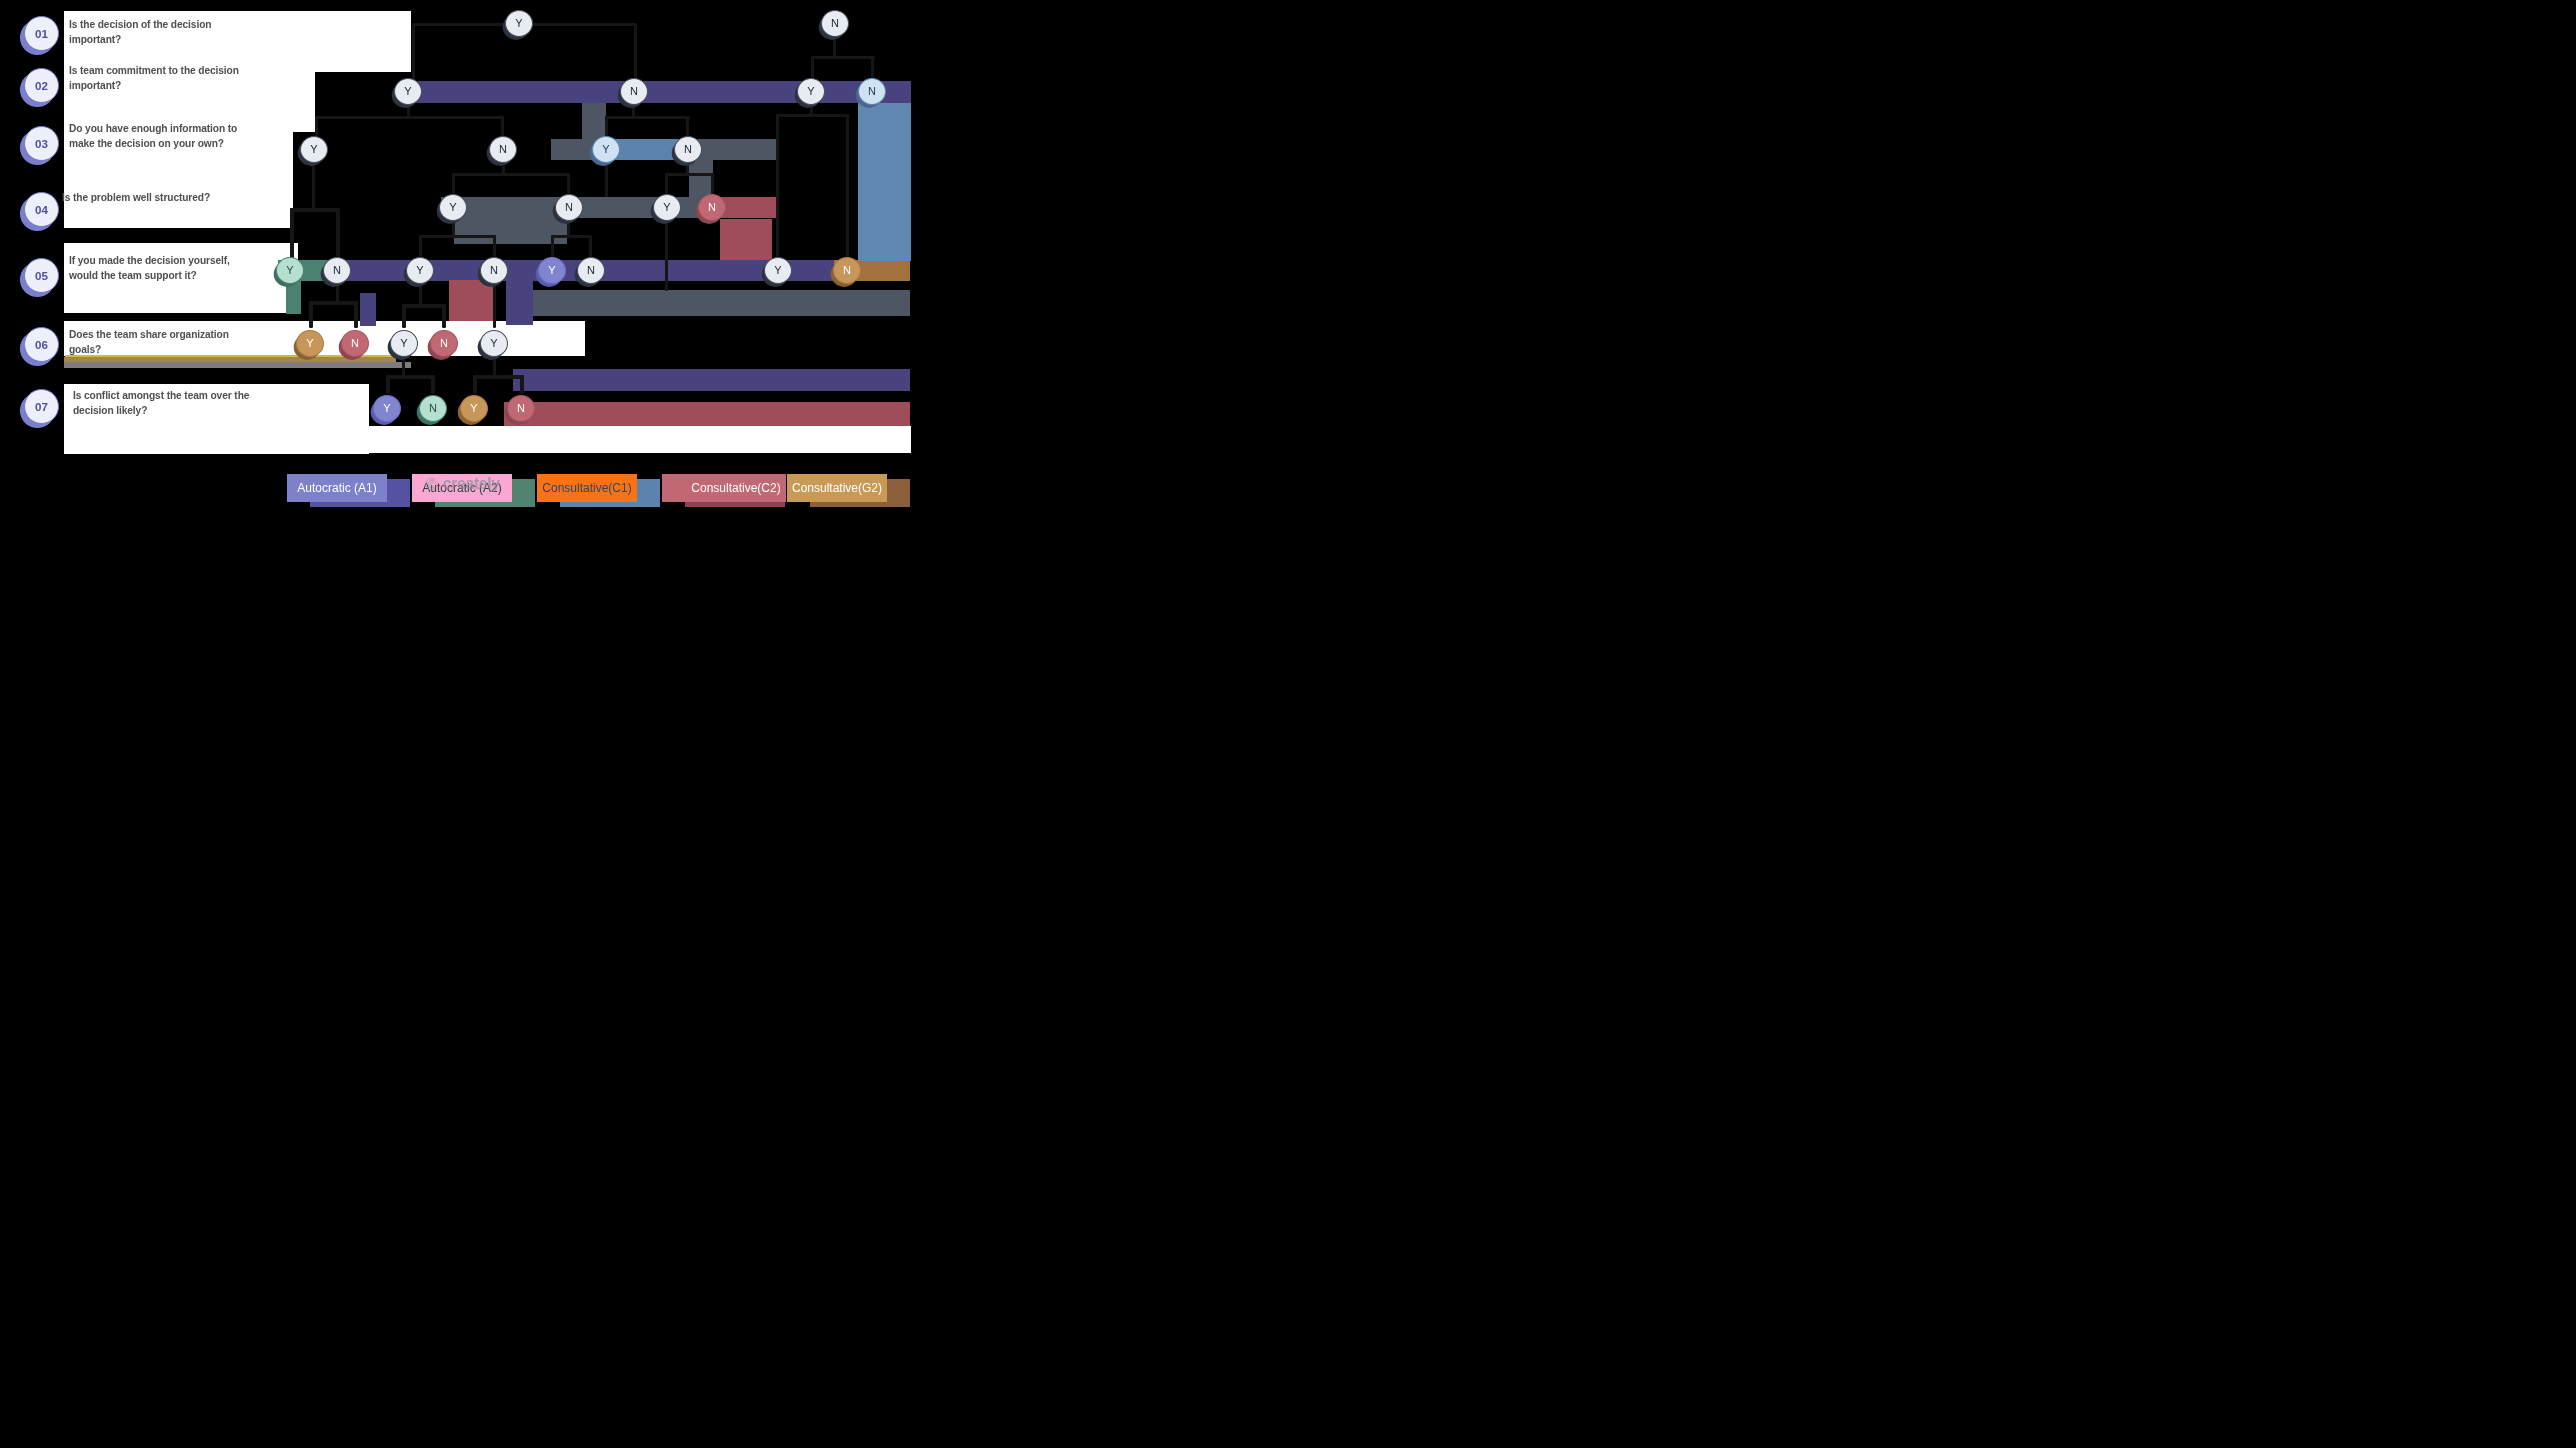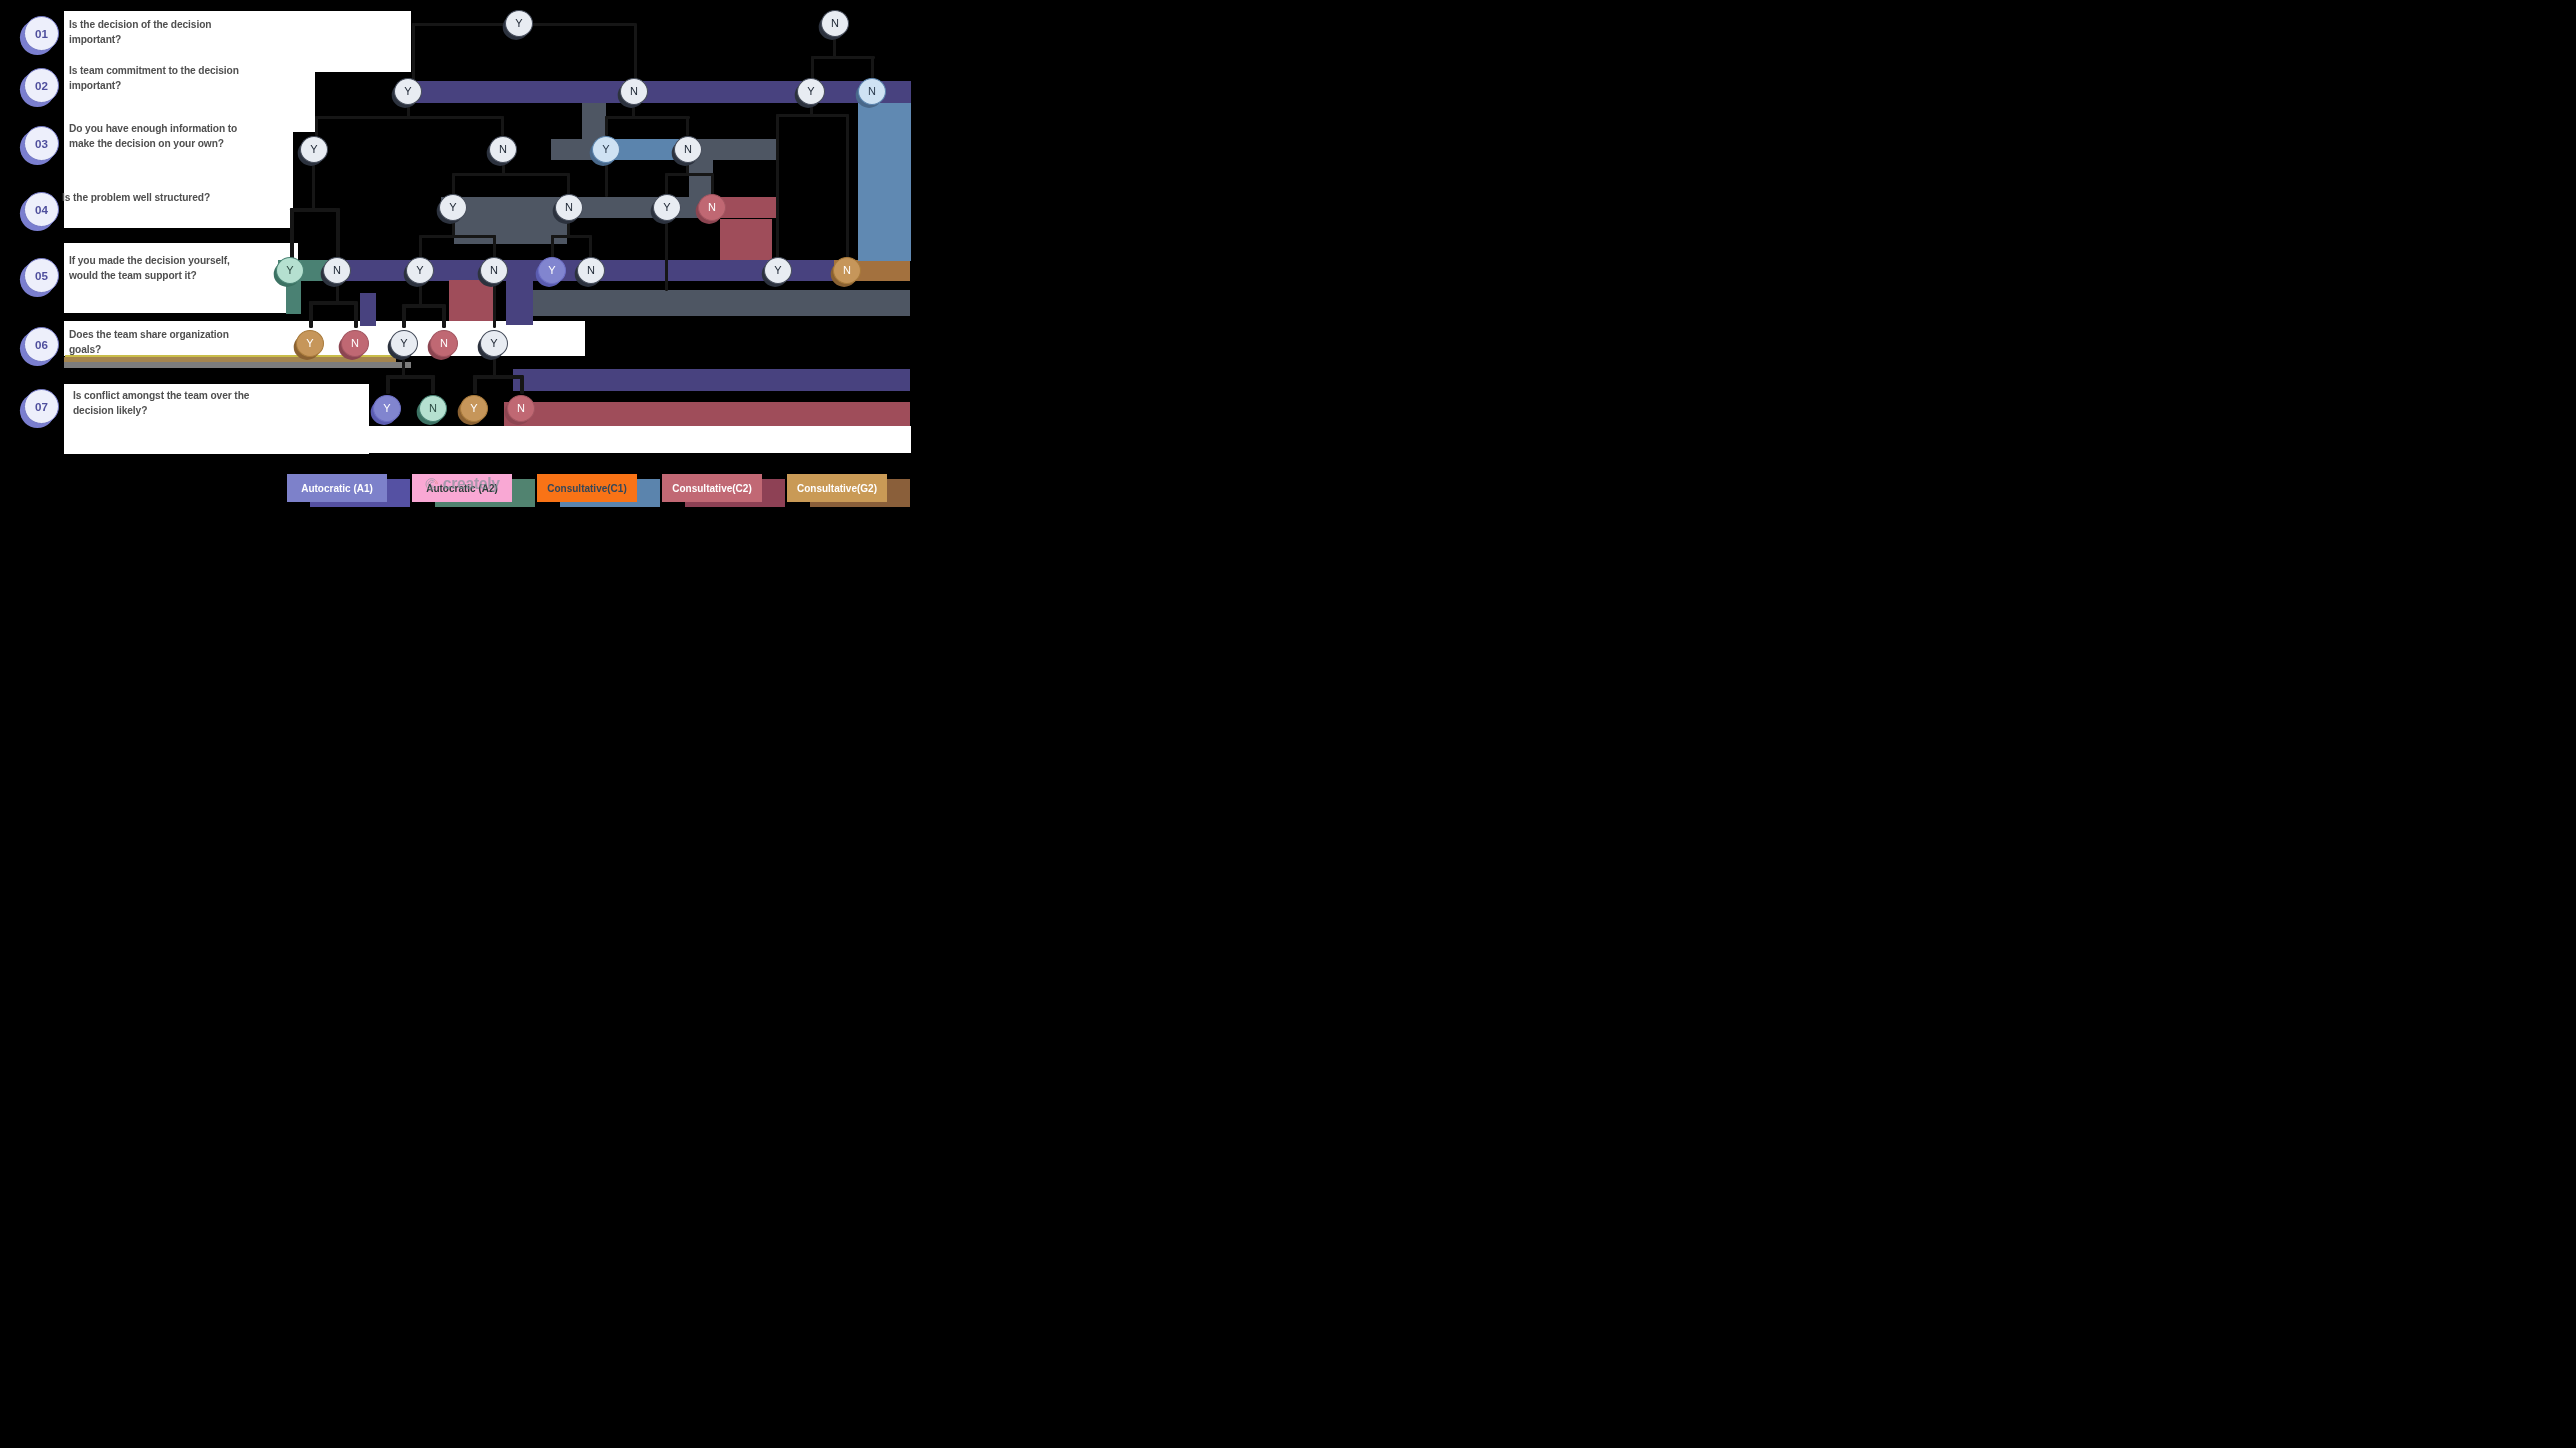--- a/index.html
+++ b/index.html
@@ -15,21 +15,21 @@
   .badge{z-index:5;width:35px;height:35px;border-radius:50%;background:#edeffb;
          border:1.7px solid #7277c5;display:flex;align-items:center;justify-content:center;
          font-size:11.6px;font-weight:bold;color:#4f4f9d;box-sizing:border-box;
          box-shadow:-4.1px 4.1px 0 #7a7ecf;}
   .question{z-index:5;width:180px;font-size:10.2px;line-height:15px;font-weight:700;
             color:#4f4f4f;letter-spacing:-0.1px;}
   .legend-entry{z-index:6;width:100px;height:28px;}
   .legend-shadow{position:absolute;left:23px;top:5.2px;width:100px;height:28px;}
   .legend-main{position:absolute;left:0;top:0;width:100px;height:28px;display:flex;
                align-items:center;justify-content:center;}
-  .legend-label{position:relative;z-index:9;font-size:10px;font-weight:700;white-space:nowrap;}
+  .legend-label{position:relative;z-index:9;font-size:12px;font-weight:400;white-space:nowrap;}
   #watermark{z-index:8;display:flex;align-items:center;gap:3.5px;opacity:0.65;}
   #watermark .wm-text{font-size:15.7px;font-weight:bold;color:#7e9097;letter-spacing:-0.3px;}
 </style>
 </head>
 <body>
 
 <div id="canvas">
   <div id="layer-whiteboxes">
       <div class="abs whitebox" style="left: 64px; top: 11px; width: 347px; height: 61px;"></div>
       <div class="abs whitebox" style="left: 64px; top: 72px; width: 251px; height: 60px;"></div>
@@ -191,21 +191,21 @@
         </div>
       </div>
       <div class="abs legend-entry" style="left: 537px; top: 474px;">
         <div class="legend-shadow" style="background: rgb(91, 132, 173);"></div>
         <div class="legend-main" style="background: #f97316;">
           <span class="legend-label" style="color: rgb(51, 71, 90);">Consultative(C1)</span>
         </div>
       </div>
       <div class="abs legend-entry" style="left: 662px; top: 474px;">
         <div class="legend-shadow" style="background: rgb(142, 65, 85);"></div>
-        <div class="legend-main" style="background: rgb(193, 104, 116);">
+        <div class="legend-main" style="background: rgb(193, 104, 116); padding-left: 24px;">
           <span class="legend-label" style="color: rgb(255, 255, 255);">Consultative(C2)</span>
         </div>
       </div>
       <div class="abs legend-entry" style="left: 787px; top: 474px;">
         <div class="legend-shadow" style="background: rgb(138, 95, 58);"></div>
         <div class="legend-main" style="background: rgb(201, 154, 86);">
           <span class="legend-label" style="color: rgb(255, 255, 255);">Consultative(G2)</span>
         </div>
       </div>
     </div>

